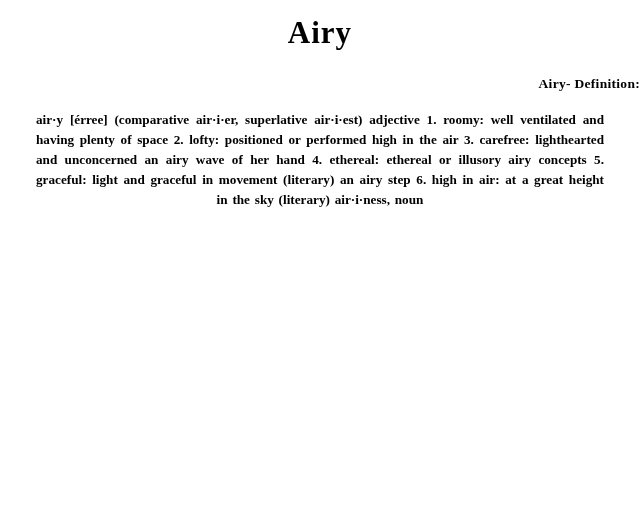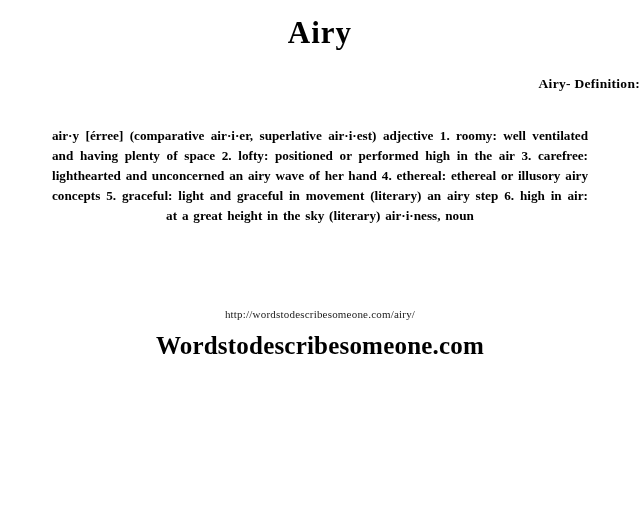--- a/index.html
+++ b/index.html
@@ -33,21 +33,21 @@
   .subtitle {
     text-align: right;
     font-family: "Liberation Serif", serif;
     font-size: 13.5px;
     font-weight: bold;
     margin: 0;
     padding-top: 26px;
     letter-spacing: 0.3px;
   }
   .definition {
-    margin: 16px;
+    margin: 0;
     padding: 18px 36px 0 36px;
     font-family: "Liberation Serif", serif;
     font-size: 13.2px;
     font-weight: bold;
     line-height: 1.52;
     text-align: justify;
     text-align-last: center;
     word-spacing: 1.5px;
   }
   .footer {
@@ -76,18 +76,14 @@
 <body>
 
 <div class="page">
 
   <h1 class="title">Airy</h1>
 
   <h2 class="subtitle">Airy- Definition:</h2>
 
   <p class="definition">air·y [érree] (comparative air·i·er, superlative air·i·est) adjective  1. roomy: well ventilated and having plenty of space  2. lofty: positioned or performed high in the air  3. carefree: lighthearted and unconcerned  an airy wave of her hand  4. ethereal: ethereal or illusory airy concepts  5. graceful: light and graceful in movement  (literary) an airy step  6. high in air: at a great height in the sky  (literary)  air·i·ness, noun</p>
 
-  <div class="footer">
-    <div class="footer-url">http://wordstodescribesomeone.com/airy/</div>
-    <div class="footer-brand">Wordstodescribesomeone.com</div>
-  </div>
 
 </div>
 
 </body></html>

